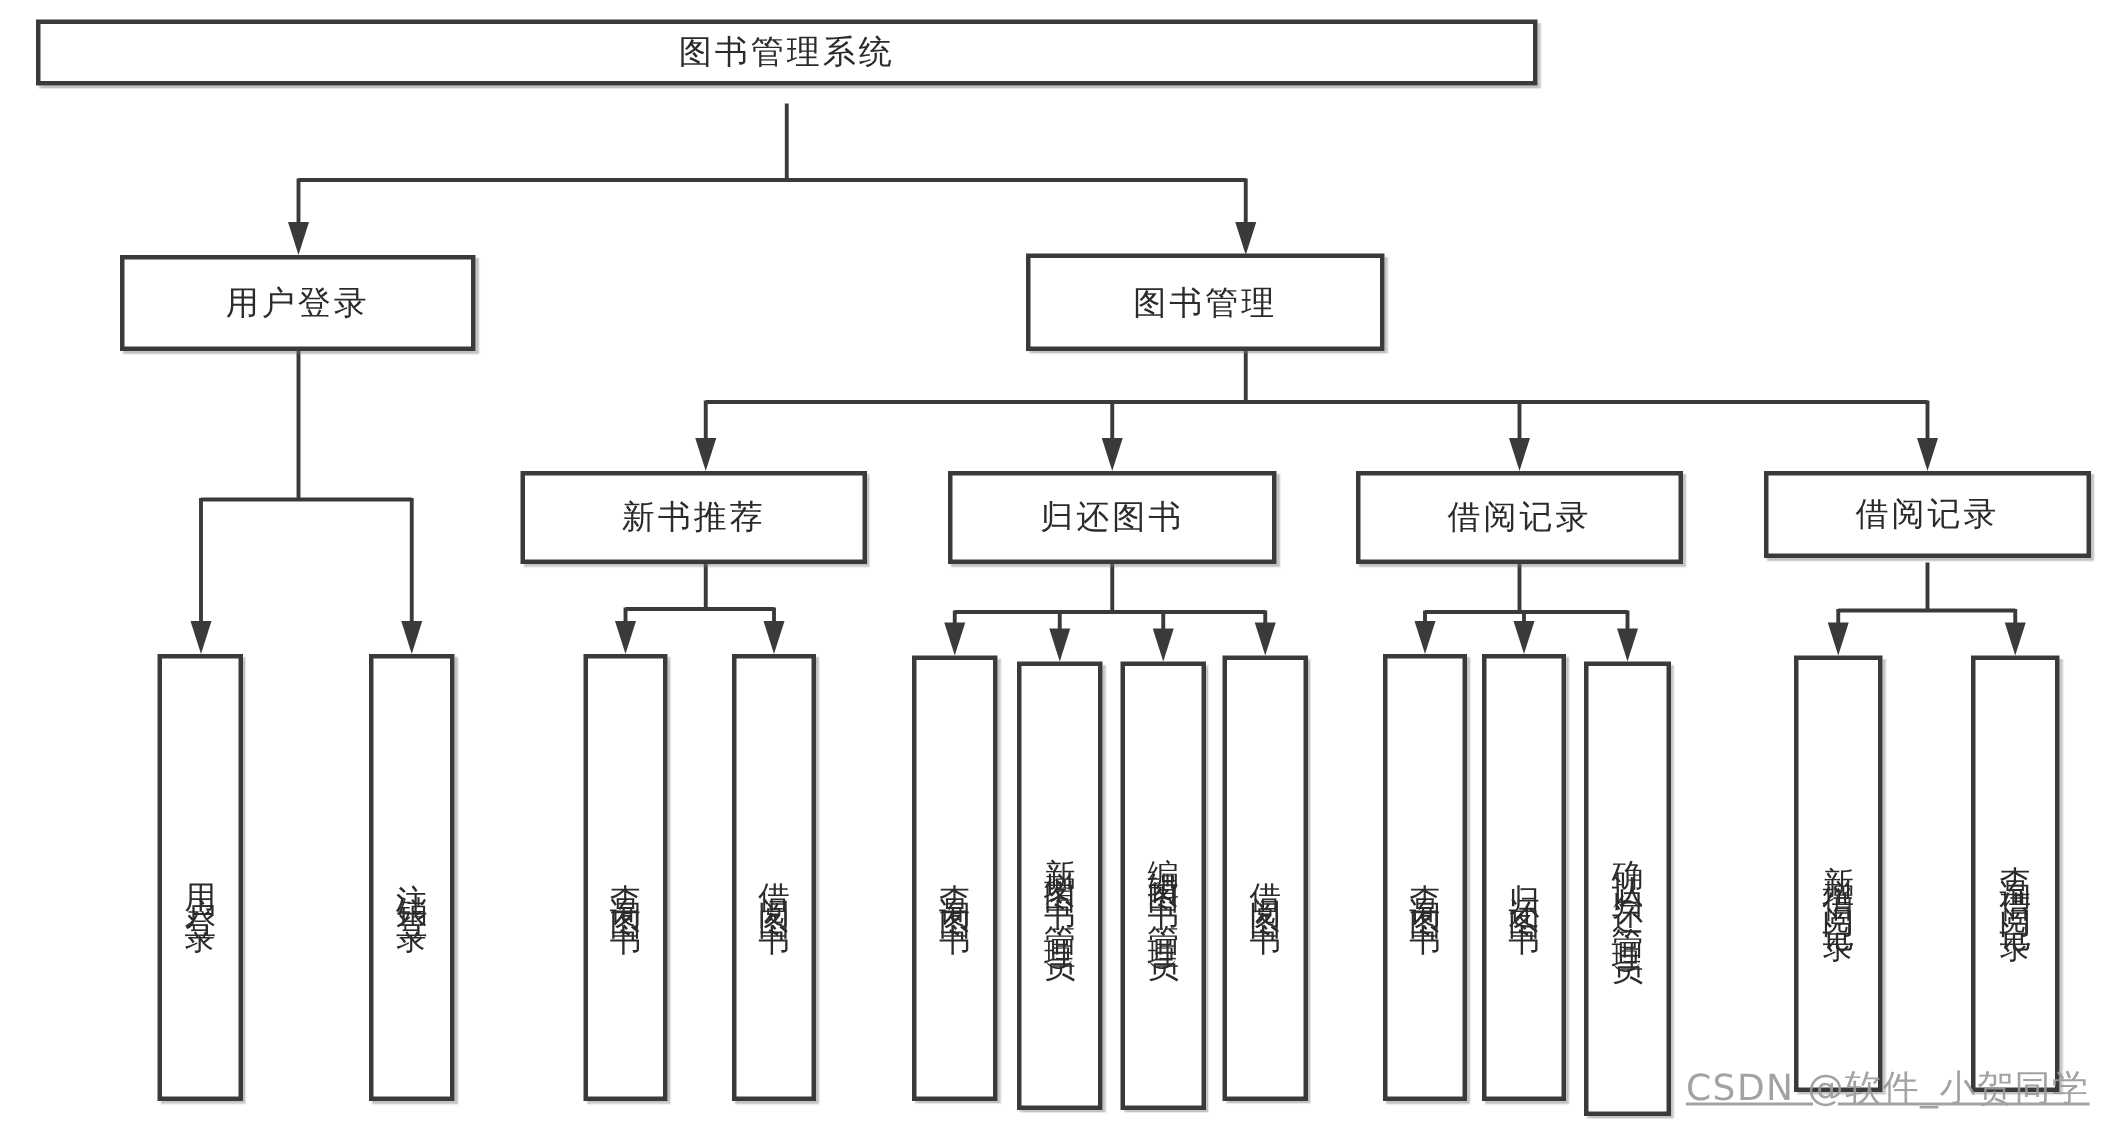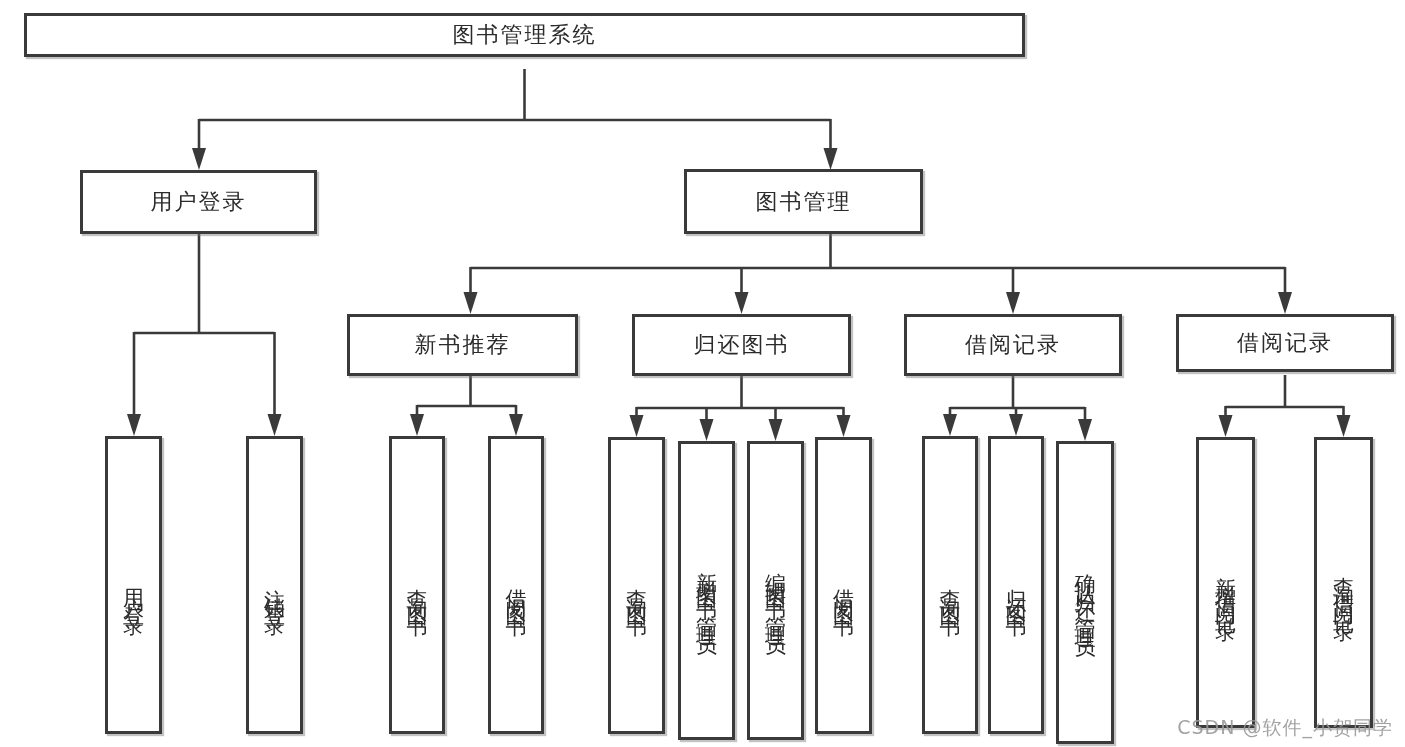--- a/index.html
+++ b/index.html
@@ -31,26 +31,27 @@
     writing-mode:vertical-rl;
     text-orientation:mixed;
     font-size:21px;
     letter-spacing:9px;
     padding-top:9px;
   }
   .watermark{
     position:absolute;
     right:12px;
     bottom:6px;
-    font-size:19px;
+    font-size:24px;
     letter-spacing:1px;
     color:#999999;
     opacity:0.9;
     white-space:nowrap;
     z-index:5;
+    text-decoration:underline;
   }
   path.cl{stroke:#3a3a3a;stroke-width:2.6;fill:none;}
   polygon.ah{fill:#3a3a3a;stroke:none;}
 </style>
 </head>
 <body>
 
 <div class="canvas">
 
   <svg class="connectors" viewBox="0 0 1405 747">

